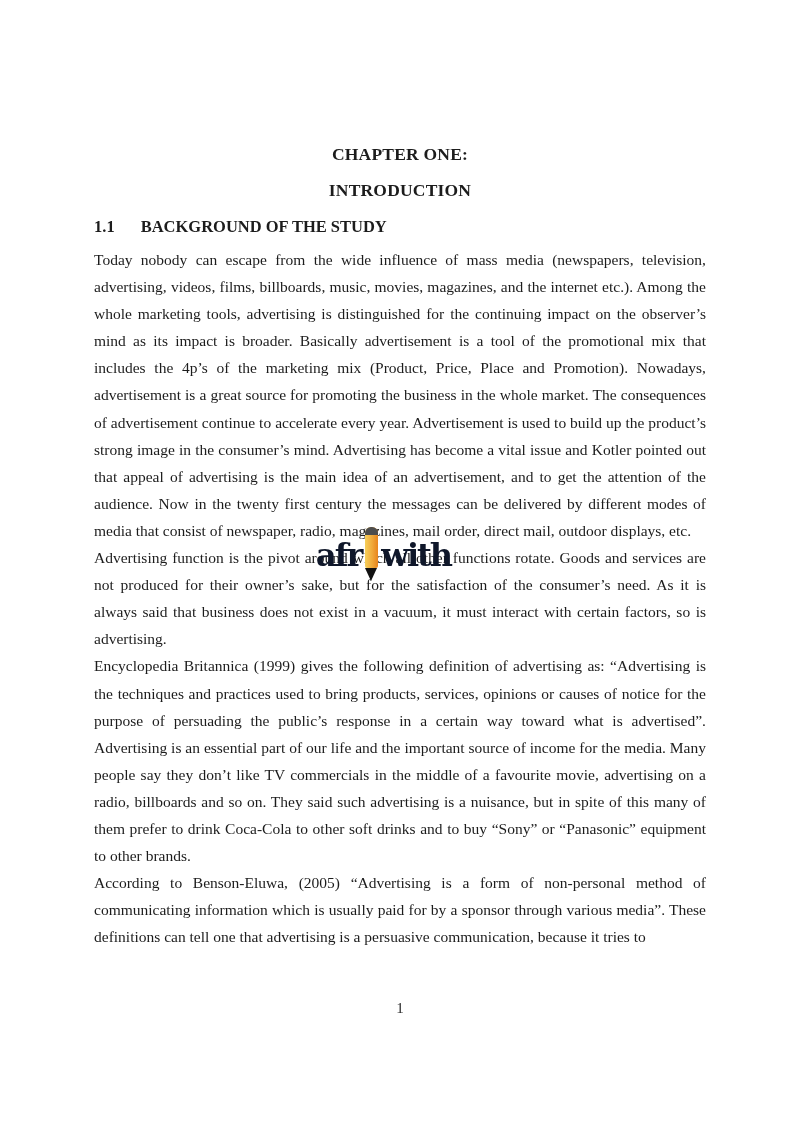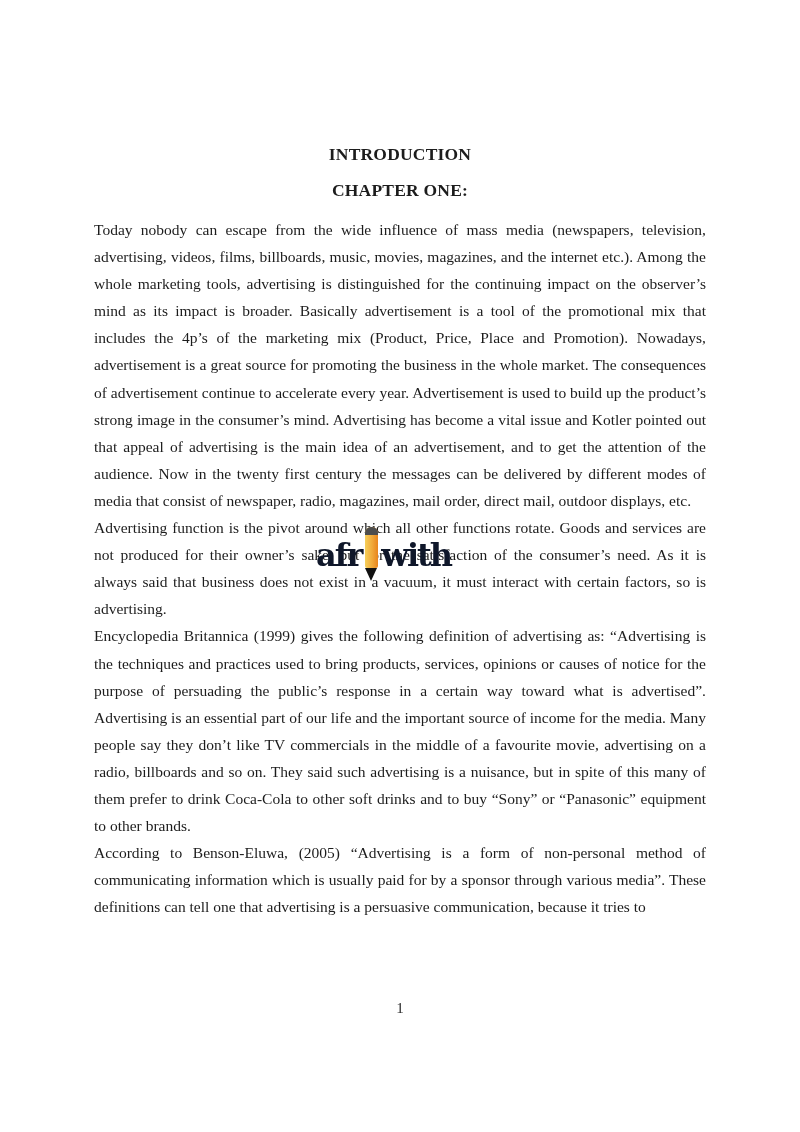--- a/index.html
+++ b/index.html
@@ -92,23 +92,26 @@
     width: 0; height: 0;
     border-left: 6.5px solid transparent;
     border-right: 6.5px solid transparent;
     border-top: 13px solid #111111;
   }
 </style>
 </head>
 <body>
 
 <div class="page-content">
+  <h1 class="chapter-heading">CHAPTER ONE:</h1>
   <h1 class="chapter-heading">INTRODUCTION</h1>
-  <h1 class="chapter-heading">CHAPTER ONE:</h1>
 
+  <h2 class="section-heading">
+    <span class="section-number">1.1</span><span>BACKGROUND OF THE STUDY</span>
+  </h2>
 
   <p class="body-paragraph">Today nobody can escape from the wide influence of mass media (newspapers, television, advertising, videos, films, billboards, music, movies, magazines, and the internet etc.). Among the whole marketing tools, advertising is distinguished for the continuing impact on the observer’s mind as its impact is broader. Basically advertisement is a tool of the promotional mix that includes the 4p’s of the marketing mix (Product, Price, Place and Promotion). Nowadays, advertisement is a great source for promoting the business in the whole market. The consequences of advertisement continue to accelerate every year. Advertisement is used to build up the product’s strong image in the consumer’s mind.  Advertising has become a vital issue and Kotler pointed out that appeal of advertising is the main idea of an advertisement, and to get the attention of the audience. Now in the twenty first century the messages can be delivered by different modes of media that consist of newspaper, radio, magazines, mail order, direct mail, outdoor displays, etc.</p>
   <p class="body-paragraph">Advertising function is the pivot around which all other functions rotate. Goods and services are not produced for their owner’s sake, but for the satisfaction of the consumer’s need. As it is always said that business does not exist in a vacuum, it must interact with certain factors, so is advertising.</p>
   <p class="body-paragraph">Encyclopedia Britannica (1999) gives the following definition of advertising as: “Advertising is the techniques and practices used to bring products, services, opinions or causes of notice for the purpose of persuading the public’s response in a certain way toward what is advertised”. Advertising is an essential part of our life and the important source of income for the media. Many people say they don’t like TV commercials in the middle of a favourite movie, advertising on a radio, billboards and so on. They said such advertising is a nuisance, but in spite of this many of them prefer to drink Coca-Cola to other soft drinks and to buy “Sony” or “Panasonic” equipment to other brands.</p>
   <p class="body-paragraph">According to Benson-Eluwa, (2005) “Advertising is a form of non-personal method of communicating information which is usually paid for by a sponsor through various media”. These definitions can tell one that advertising is a persuasive communication, because it tries to</p>
 </div>
 
 <div class="watermark">
   <span class="wm-text">afr</span>
   <span class="wm-pencil">

